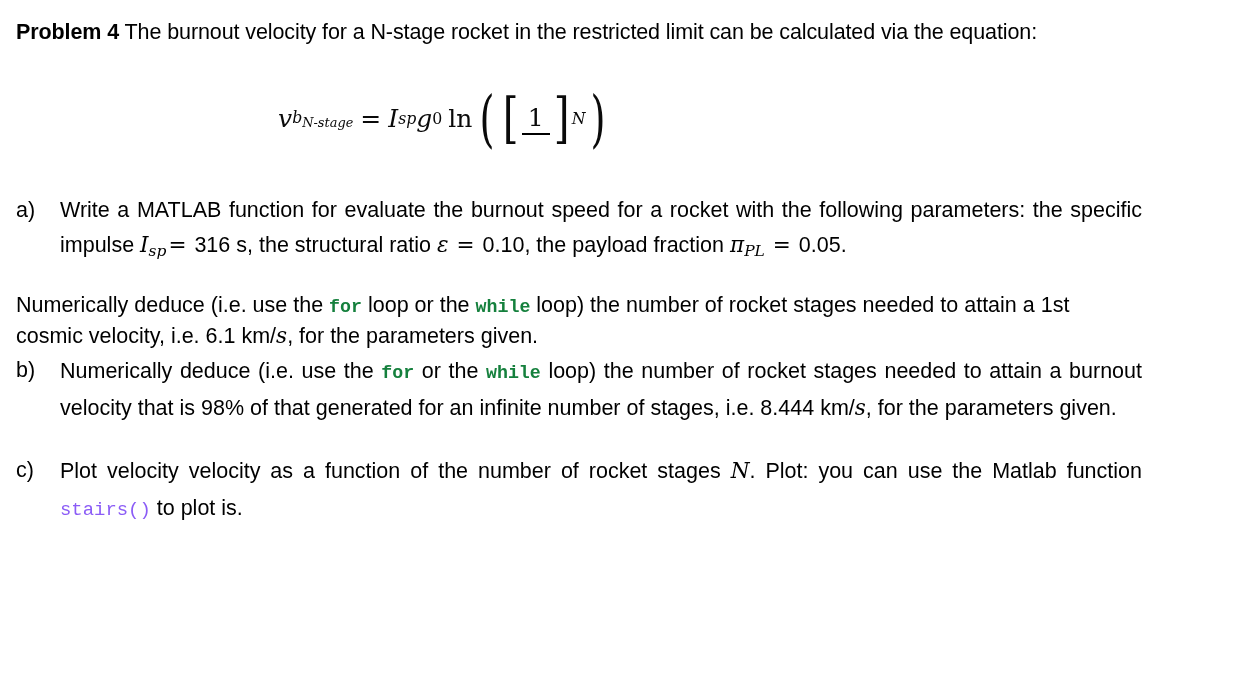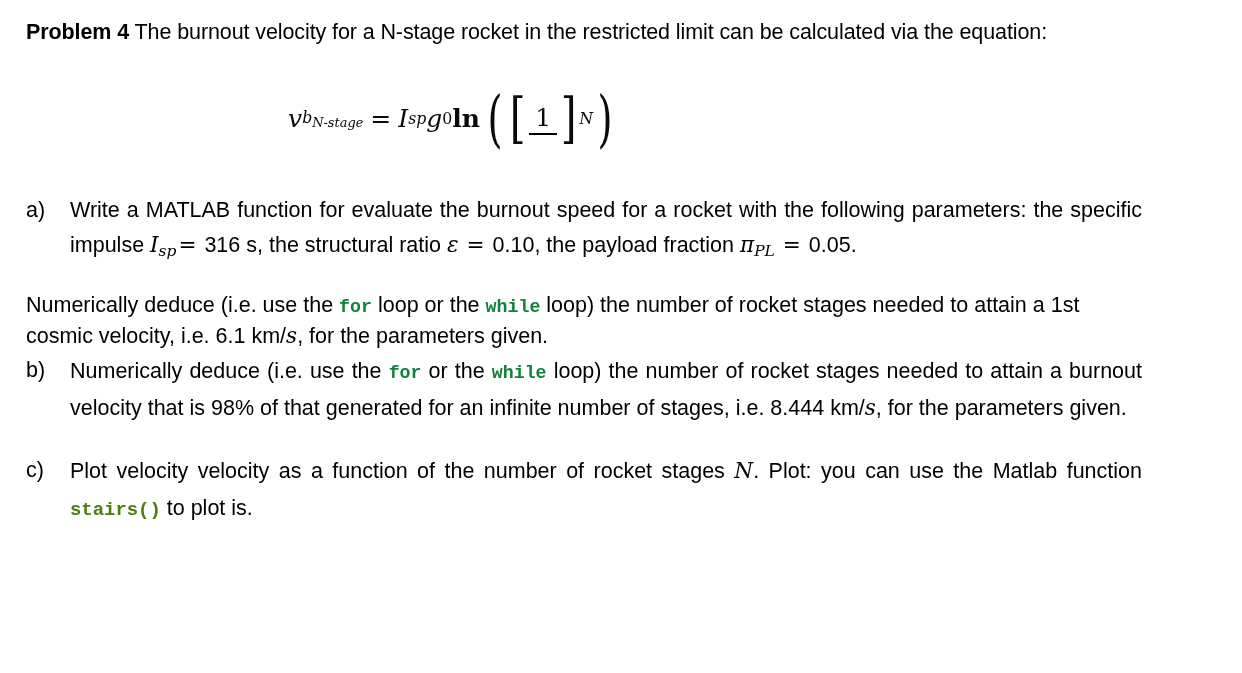--- a/index.html
+++ b/index.html
@@ -12,21 +12,21 @@
     height: 673px;
     font-family: "Liberation Sans", sans-serif;
     color: #000000;
     overflow: hidden;
   }
   .page {
     position: relative;
     width: 1242px;
     height: 553px;
     box-sizing: border-box;
-    padding: 18px 100px 0 26px;
+    padding: 18px 100px 0 16px;
   }
 
   
   .intro {
     font-size: 21.5px;
     line-height: 1.34;
     letter-spacing: -0.1px;
     margin: 0;
   }
   .intro b { font-weight: bold; }
@@ -62,22 +62,22 @@
   }
   .eq .sup {
     font-size: 0.63em;
     vertical-align: 0.72em;
     display: inline-block;
     font-style: italic;
   }
   .eq .op { margin: 0 7px; }
   .eq .lnop {
     font-style: normal;
+    margin-left: 6px;
     margin-right: 3px;
-    font-weight: bold;
   }
   .paren {
     display: inline-block;
     font-size: 62px;
     font-weight: 300;
     line-height: 0.62;
     transform: scaleX(0.62);
     font-family: "DejaVu Serif", serif;
   }
   .brk {
@@ -142,23 +142,23 @@
   
   .kw {
     font-family: "Liberation Mono", monospace;
     font-weight: bold;
     font-size: 0.85em;
     color: #15803d;
     letter-spacing: 0px;
   }
   .code {
     font-family: "Liberation Mono", monospace;
-    font-weight: bold;
+    font-weight: normal;
     font-size: 0.88em;
-    color: #4d7c0f;
+    color: #8b5cf6;
   }
   .math {
     font-family: "DejaVu Serif", serif;
     font-style: italic;
   }
   .mathr {
     font-family: "DejaVu Serif", serif;
     font-style: normal;
   }
   .isub {

